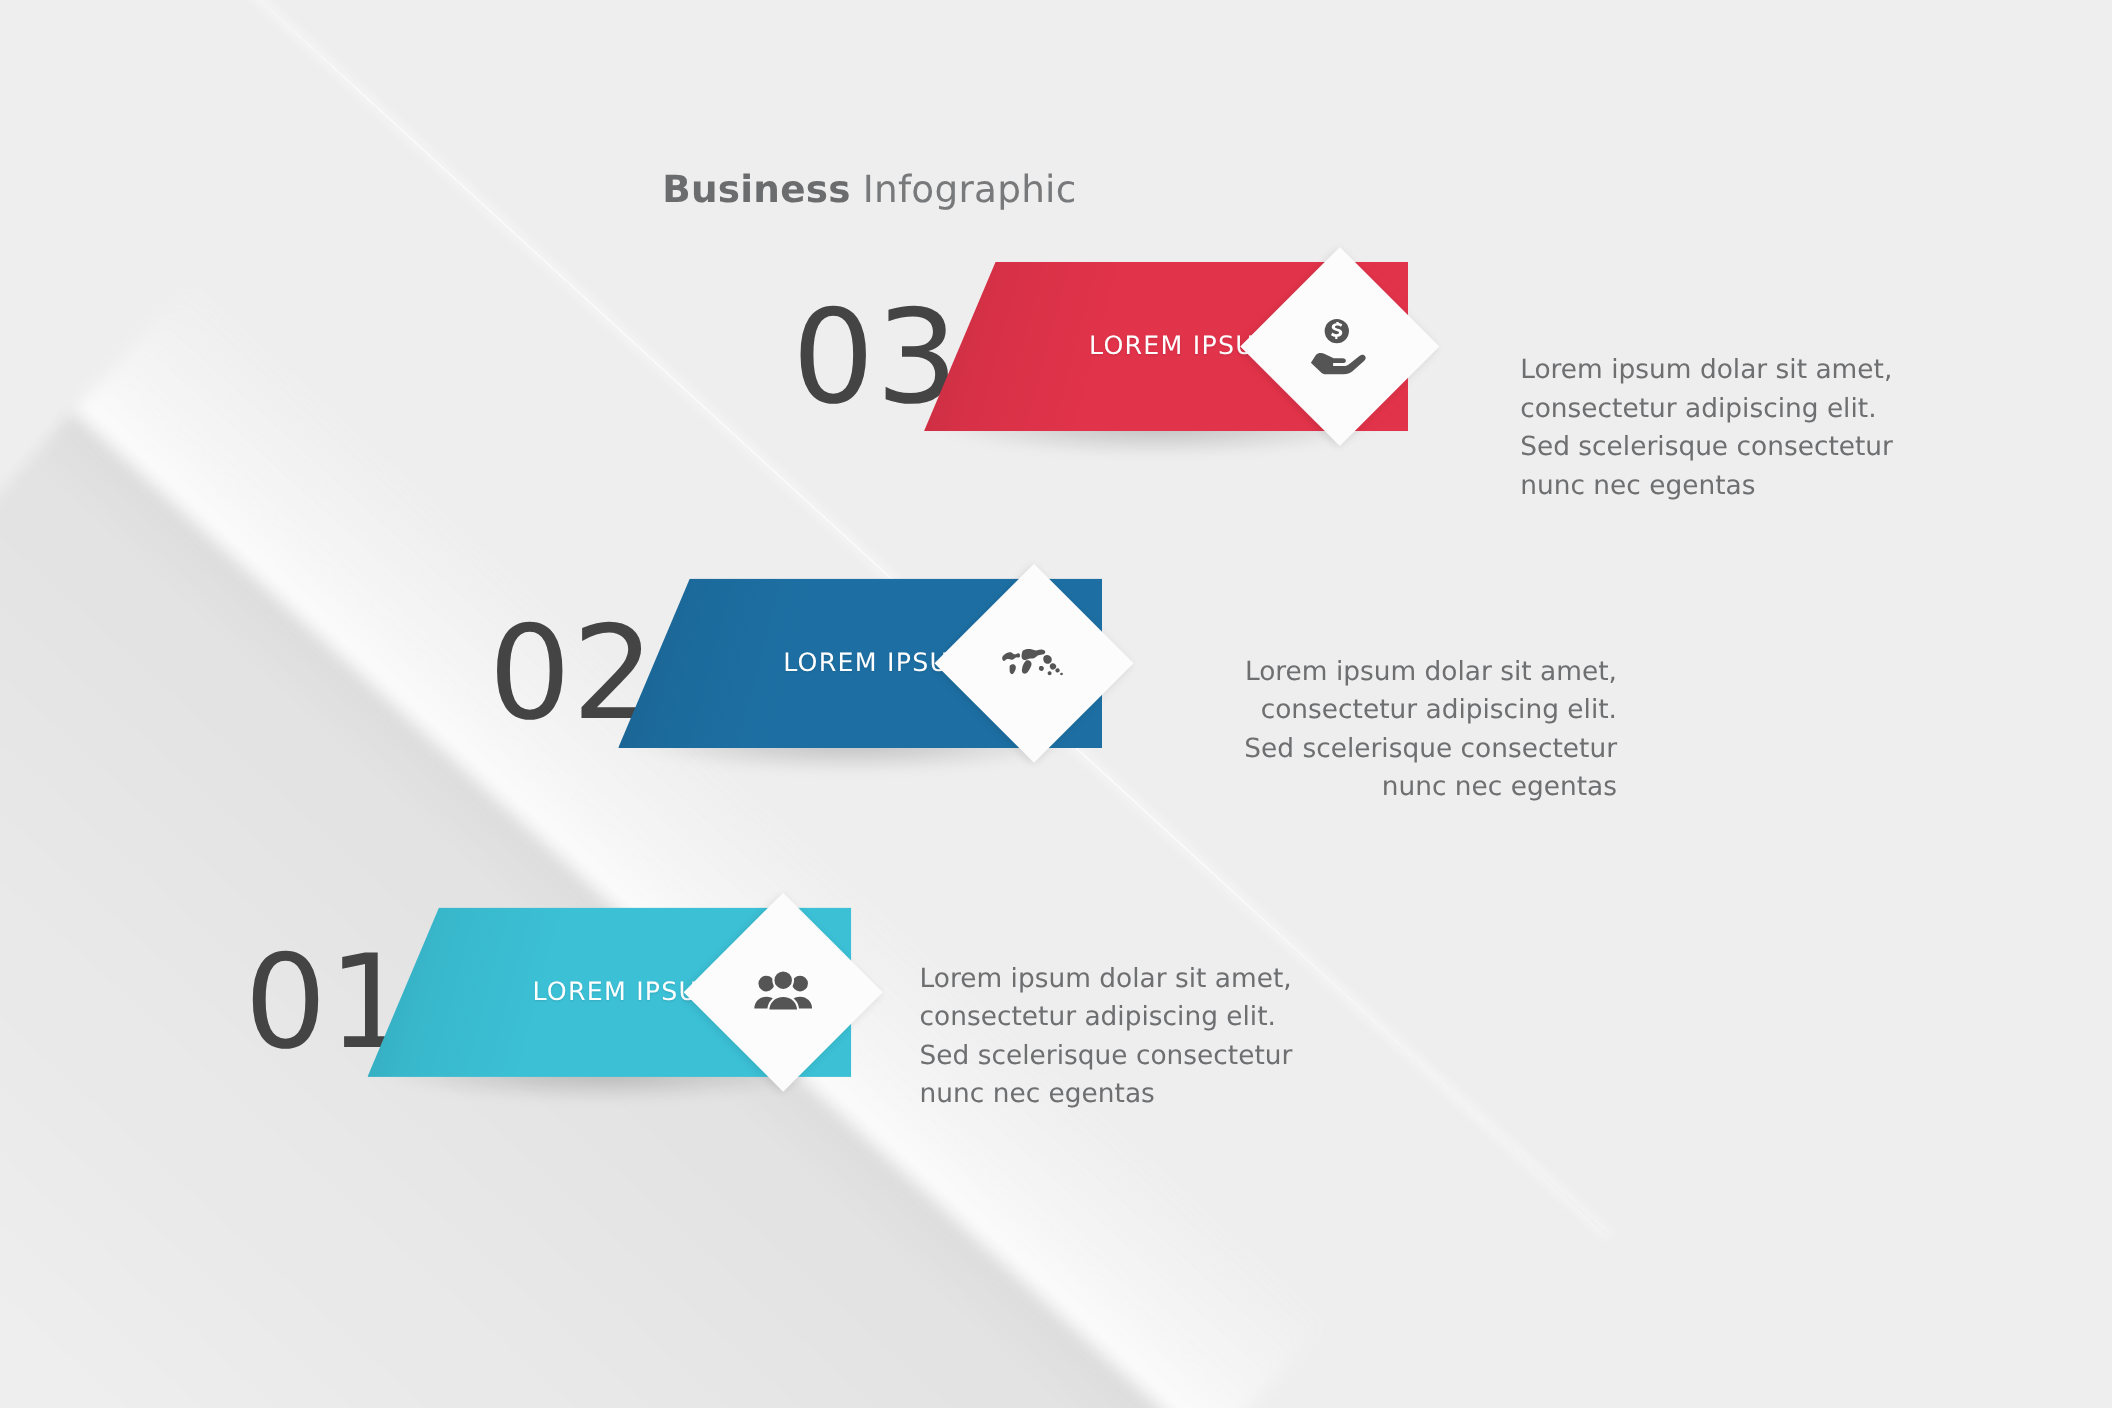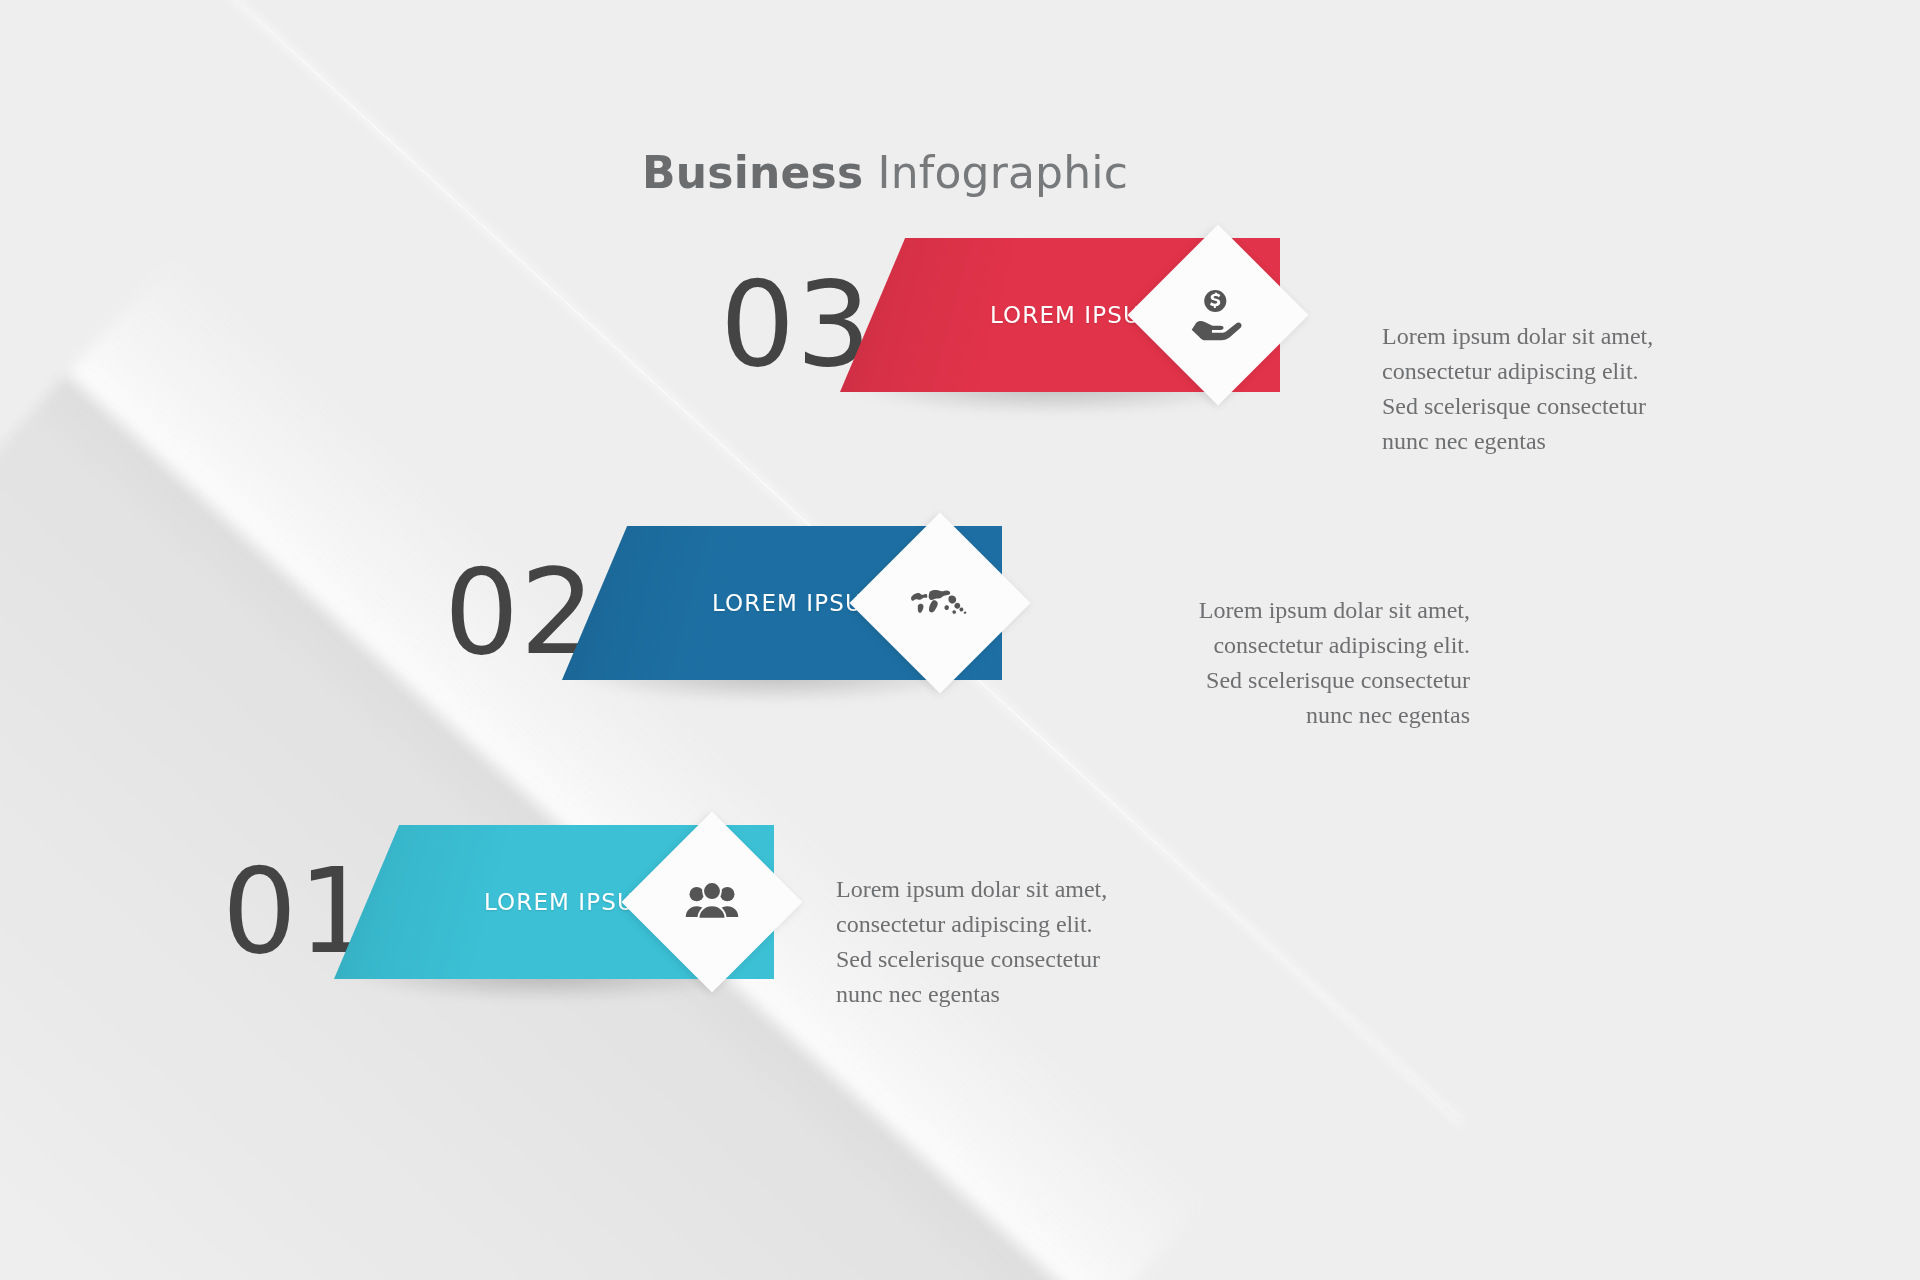--- a/index.html
+++ b/index.html
@@ -44,22 +44,22 @@
         rgba(255,255,255,0.95) 70%,
         rgba(255,255,255,0) 100%);
     transform:rotate(-47.5deg);
     transform-origin:top left;
     box-shadow:0 0 10px 3px rgba(255,255,255,.55);
   }
 
   
   .title{
     position:absolute;
-    left:642px; top:150px;
-    font-size:44px;
+    left:602px; top:150px;
+    font-size:34px;
     color:#6f7072;
     letter-spacing:.2px;
     white-space:nowrap;
     line-height:46px;
   }
   .title .strong{font-weight:bold;color:#6b6c6e;}
   .title .light{font-weight:normal;color:#78797b;}
 
   
   .row{position:absolute;}
@@ -126,21 +126,20 @@
   }
   .diamond svg{display:block;}
 
   
   .body-text{
     position:absolute;
     color:#6e6f71;
     font-size:24px;
     line-height:35px;
     white-space:pre-line;
-    font-family:Liberation Serif, serif;
   }
   .body-text.ta-right{text-align:right;}
   .body-text.ta-left{text-align:left;}
 </style>
 </head>
 <body>
 
 <div id="stage">
 
   <div class="fold-wrap">

